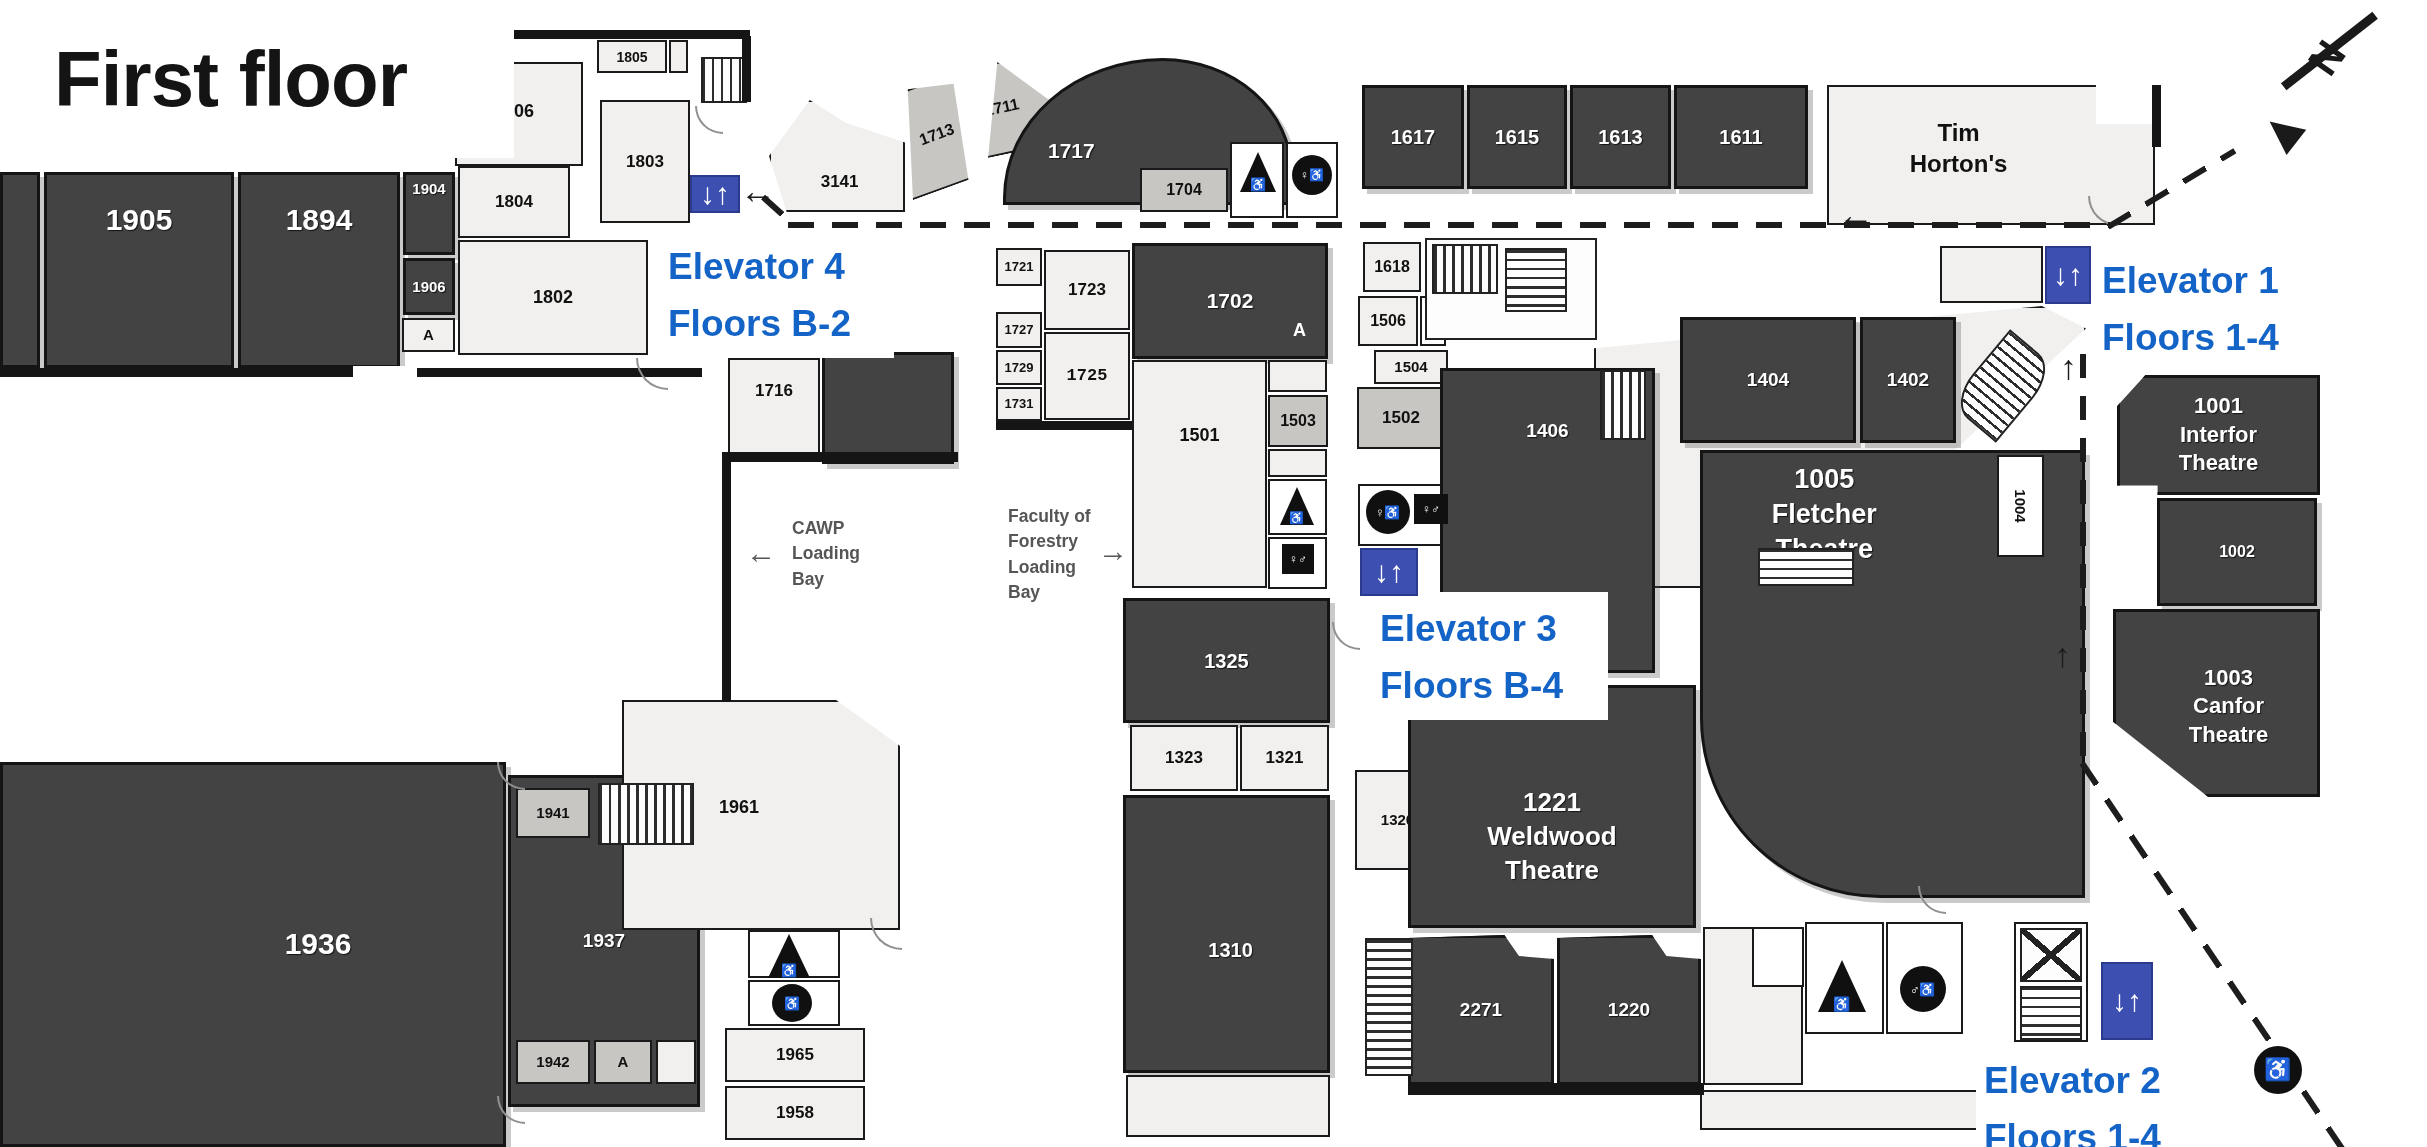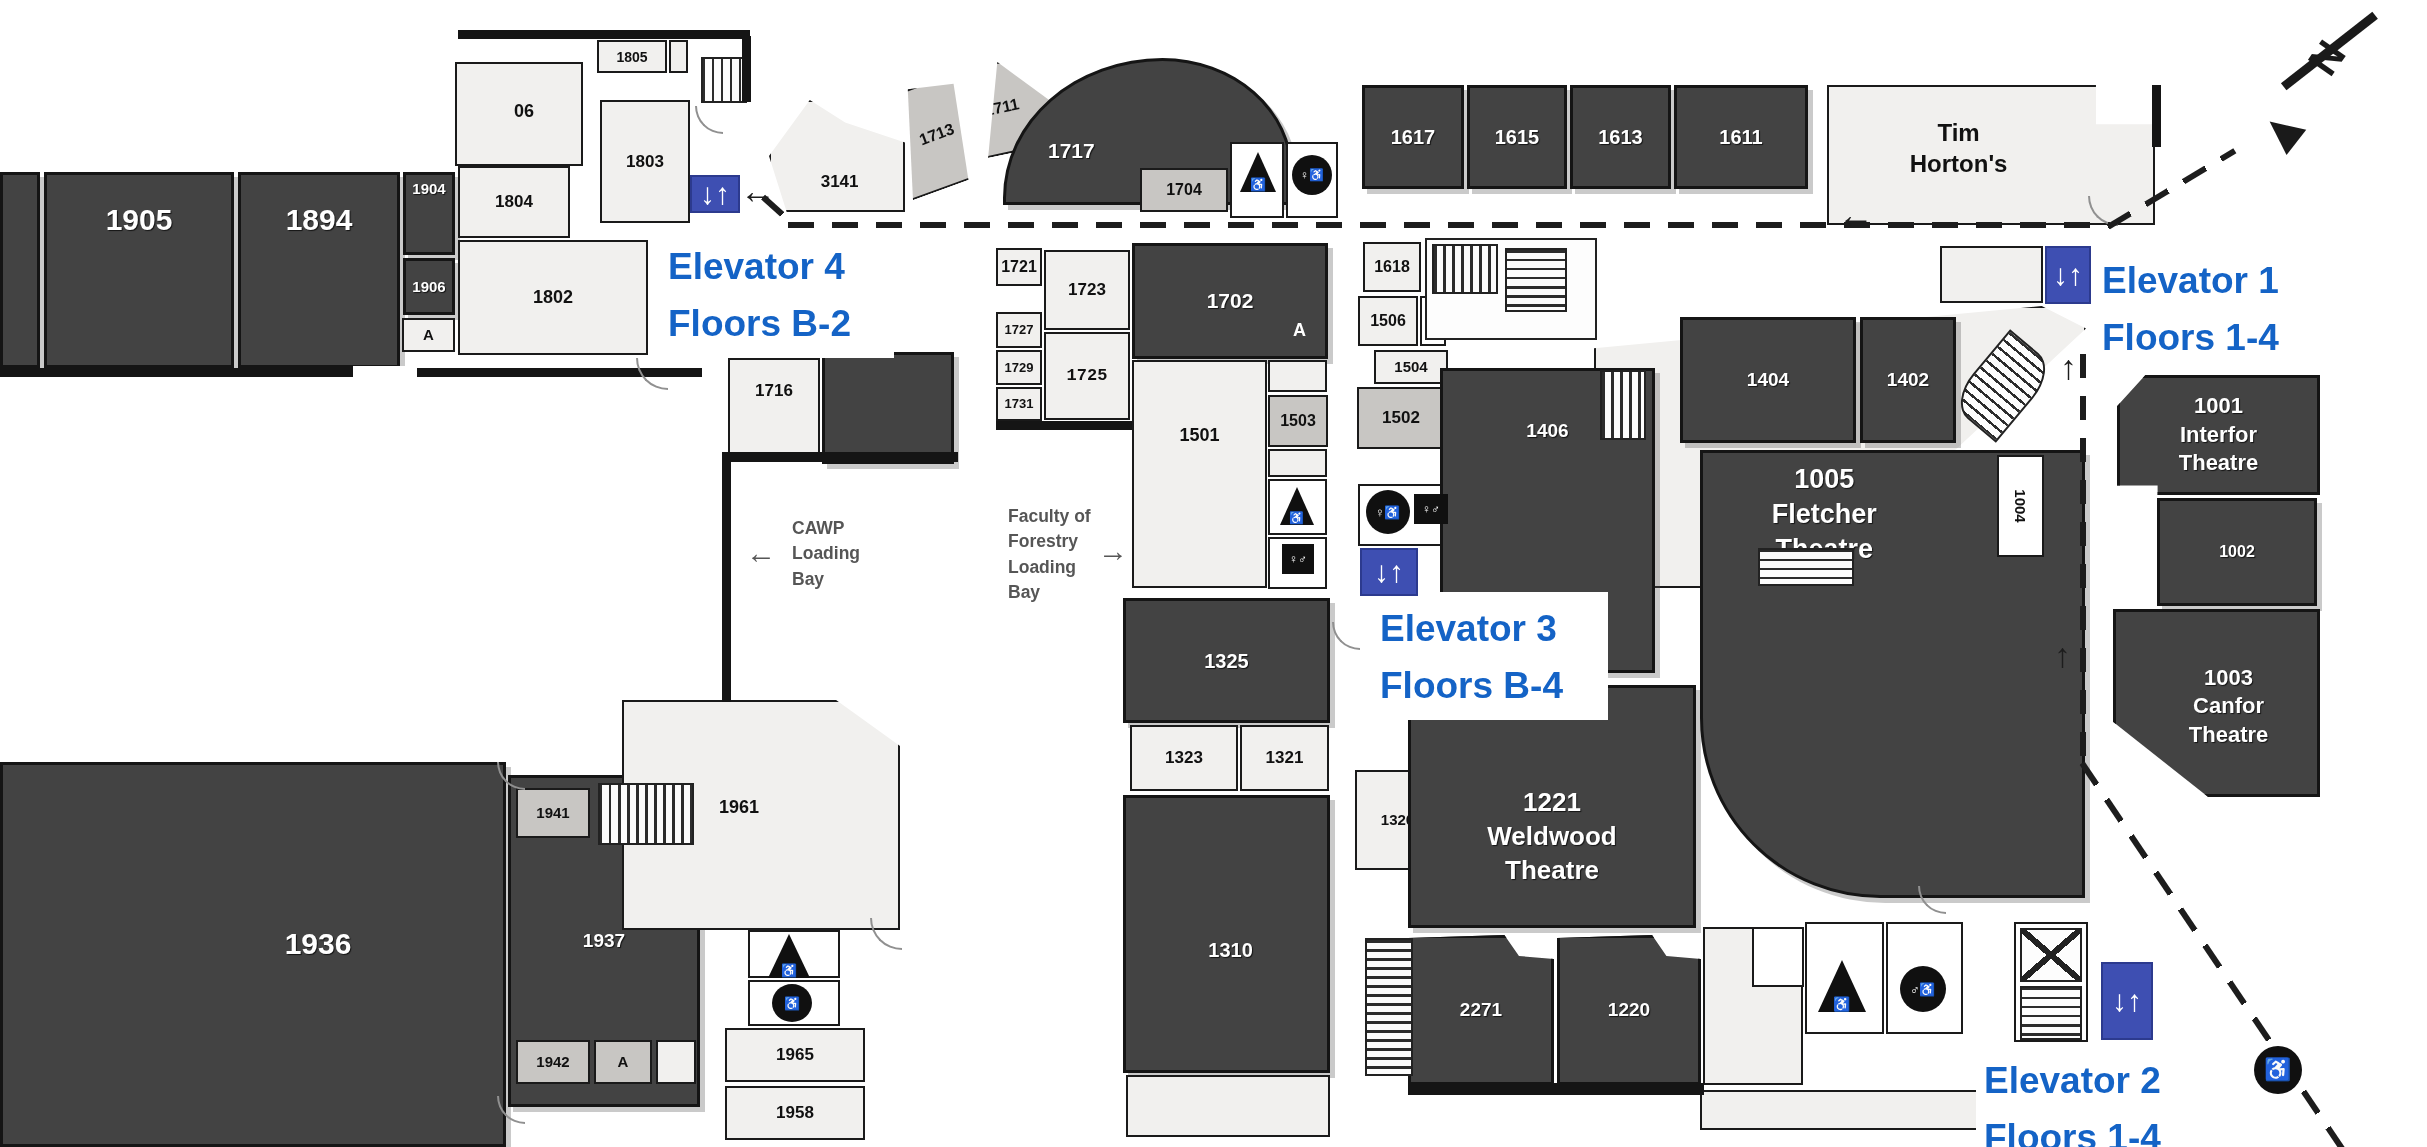--- a/index.html
+++ b/index.html
@@ -56,20 +56,23 @@
   .title-box span{font-size:78px;font-weight:bold;color:#141414;margin-left:54px;letter-spacing:-1px;}
   .compass-n{position:absolute;font-size:42px;font-weight:bold;color:#1a1a1a;z-index:5;}
   .compass-shaft{position:absolute;background:#1a1a1a;z-index:5;}
   .compass-head{position:absolute;width:0;height:0;z-index:5;
                 border-right:34px solid #1a1a1a;border-top:16px solid transparent;border-bottom:16px solid transparent;}
 </style>
 </head>
 <body>
 
 <div class="stage">
+  <div class="title-box">
+    <span>First floor</span>
+  </div>
   <div id="map-layer">
       <div class="room d" style="left: 0px; top: 172px; width: 40px; height: 196px;"></div>
       <div class="room d" style="left: 44px; top: 172px; width: 190px; height: 196px;">
         <div class="lbl" style="left: 50%; top: 23%; font-size: 30px;">
           <div>1905</div>
         </div>
       </div>
       <div class="room d" style="left: 238px; top: 172px; width: 162px; height: 196px;">
         <div class="lbl" style="left: 50%; top: 23%; font-size: 30px;">
           <div>1894</div>
@@ -204,21 +207,21 @@
           <div>1401</div>
         </div>
       </div>
       <div class="room w" style="left: 1488px; top: 558px; width: 92px; height: 30px;">
         <div class="lbl" style="font-size: 18px;">
           <div>RAMP</div>
         </div>
       </div>
       <div class="room l" style="left: 1940px; top: 246px; width: 103px; height: 57px;"></div>
       <div class="room l" style="left: 996px; top: 248px; width: 46px; height: 38px;">
-        <div class="lbl" style="font-size: 16px;">
+        <div class="lbl" style="font-size: 13px;">
           <div>1721</div>
         </div>
       </div>
       <div class="room l" style="left: 1044px; top: 250px; width: 86px; height: 80px;">
         <div class="lbl" style="font-size: 17px;">
           <div>1723</div>
         </div>
       </div>
       <div class="room l" style="left: 996px; top: 312px; width: 46px; height: 36px;">
         <div class="lbl" style="font-size: 13px;">

